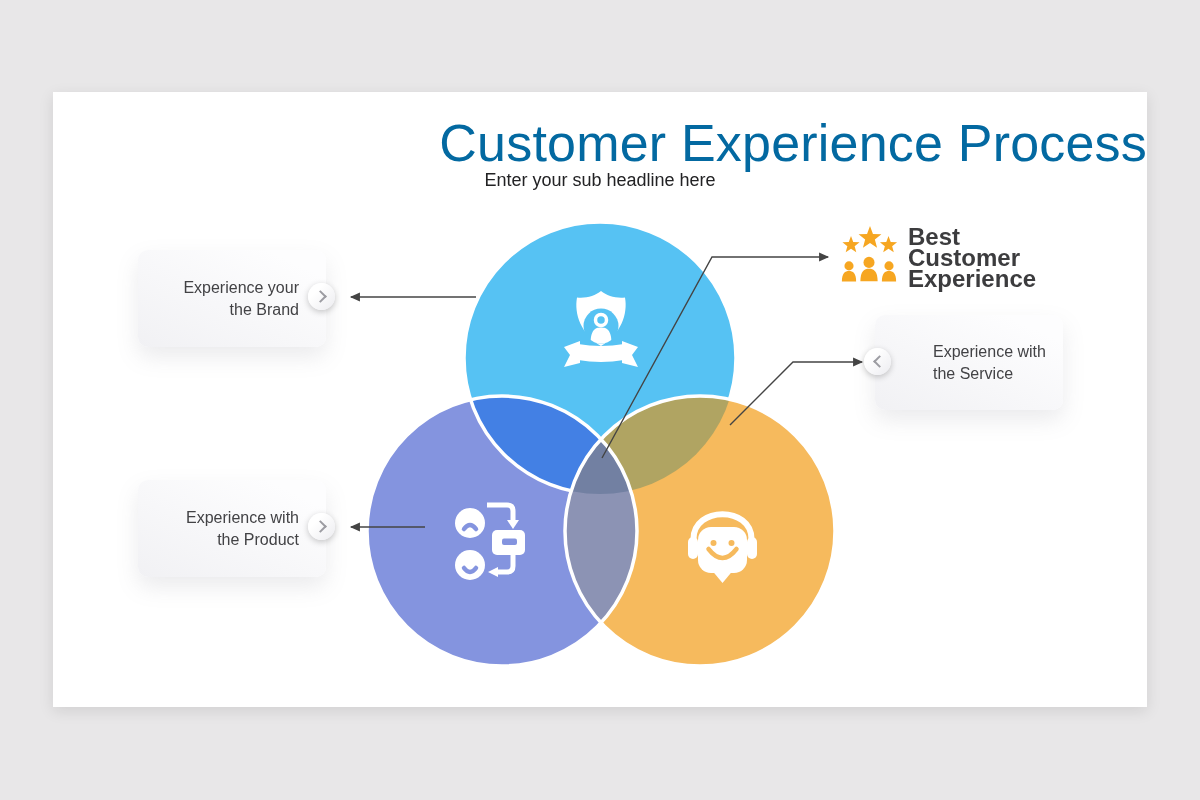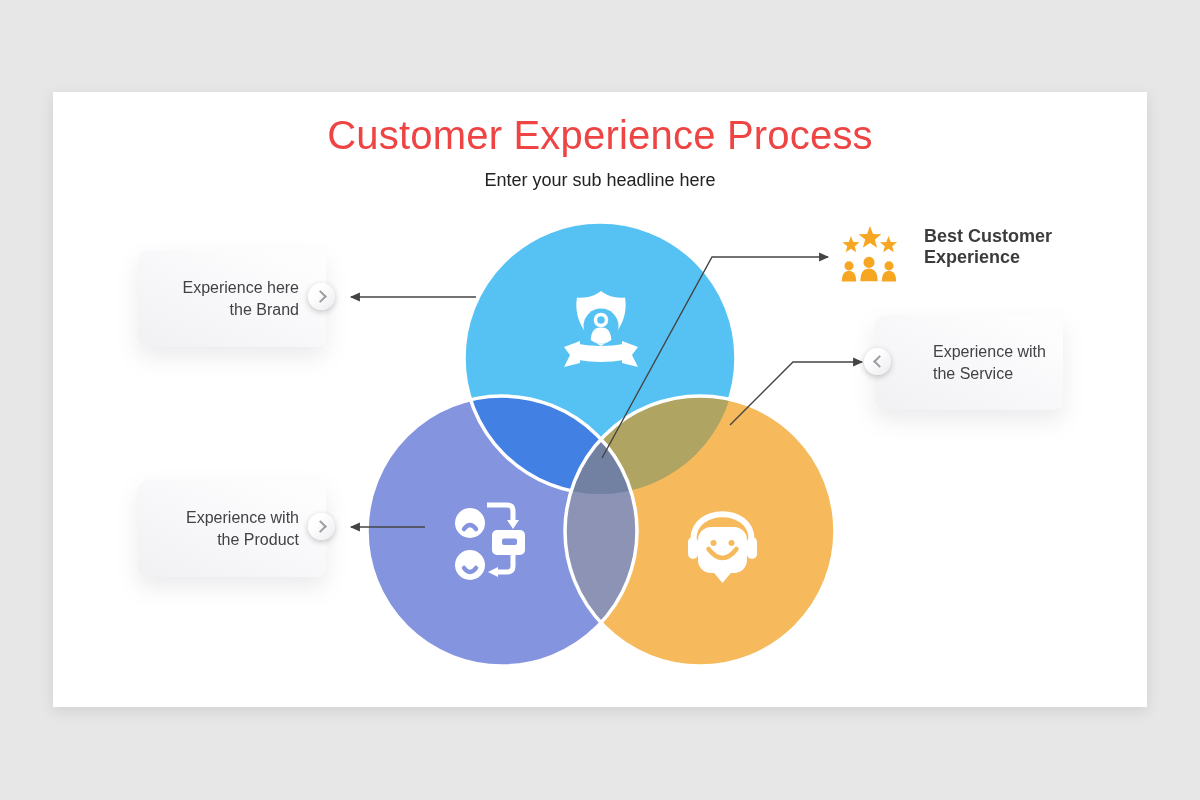--- a/index.html
+++ b/index.html
@@ -9,21 +9,21 @@
     font-family:"Liberation Sans", sans-serif;
     position:relative;
   }
   .slide{
     position:absolute;left:53px;top:92px;width:1094px;height:615px;
     background:#FFFFFF;
     box-shadow:0 4px 14px rgba(0,0,0,0.10);
   }
   .title{
     position:absolute;top:21px;left:0;width:100%;
-    text-align:center;font-size:40px;font-weight:500;color:#ef4444;
+    text-align:right;font-size:52px;font-weight:500;color:#0369a1;
     letter-spacing:0.2px;
   }
   .subtitle{
     position:absolute;top:78px;left:0;width:100%;
     text-align:center;font-size:18px;font-weight:400;color:#222224;
   }
   svg.venn{position:absolute;left:0;top:0;width:1094px;height:615px;}
   .card{
     position:absolute;width:188px;height:97px;border-radius:10px;
     background:linear-gradient(205deg,#FDFDFE 15%,#F1F1F4 100%);
@@ -46,21 +46,21 @@
   }
   .badge-brand{left:255px;top:191px;}
   .badge-product{left:255px;top:421px;}
   .badge-service{left:811px;top:256px;}
   .chev{display:block;width:7px;height:7px;
     border-top:2.2px solid #9C9CA2;border-right:2.2px solid #9C9CA2;}
   .chev-right{transform:rotate(45deg);margin-left:-3px;}
   .chev-left{transform:rotate(-135deg);margin-right:-3px;}
   .callout-text{
     position:absolute;left:855px;top:134px;width:160px;
-    font-size:18px;font-weight:700;line-height:21px;color:#3C3C3E;margin-left:16px;
+    font-size:24px;font-weight:700;line-height:21px;color:#3C3C3E;
   }
 </style>
 </head>
 <body>
 
 <div class="slide">
 
   <div class="title">Customer Experience Process</div>
   <div class="subtitle">Enter your sub headline here</div>
 
@@ -159,21 +159,21 @@
         <path d="M-7.5,9 C-7.5,0 -4,-2 0,-2 C4,-2 7.5,0 7.5,9 Z"></path>
       </g>
       <g transform="translate(0,17) scale(1.15)">
         <circle cx="0" cy="-7.5" r="4.8"></circle>
         <path d="M-7.5,9 C-7.5,0 -4,-2 0,-2 C4,-2 7.5,0 7.5,9 Z"></path>
       </g>
     </g>
   </svg>
 
   <div class="card card-brand">
-    <div class="card-text">Experience here the Brand</div>
+    <div class="card-text">Experience your the Brand</div>
   </div>
   <div class="badge badge-brand">
     <span class="chev chev-right"></span>
   </div>
 
   <div class="card card-product">
     <div class="card-text">Experience with the Product</div>
   </div>
   <div class="badge badge-product">
     <span class="chev chev-right"></span>

